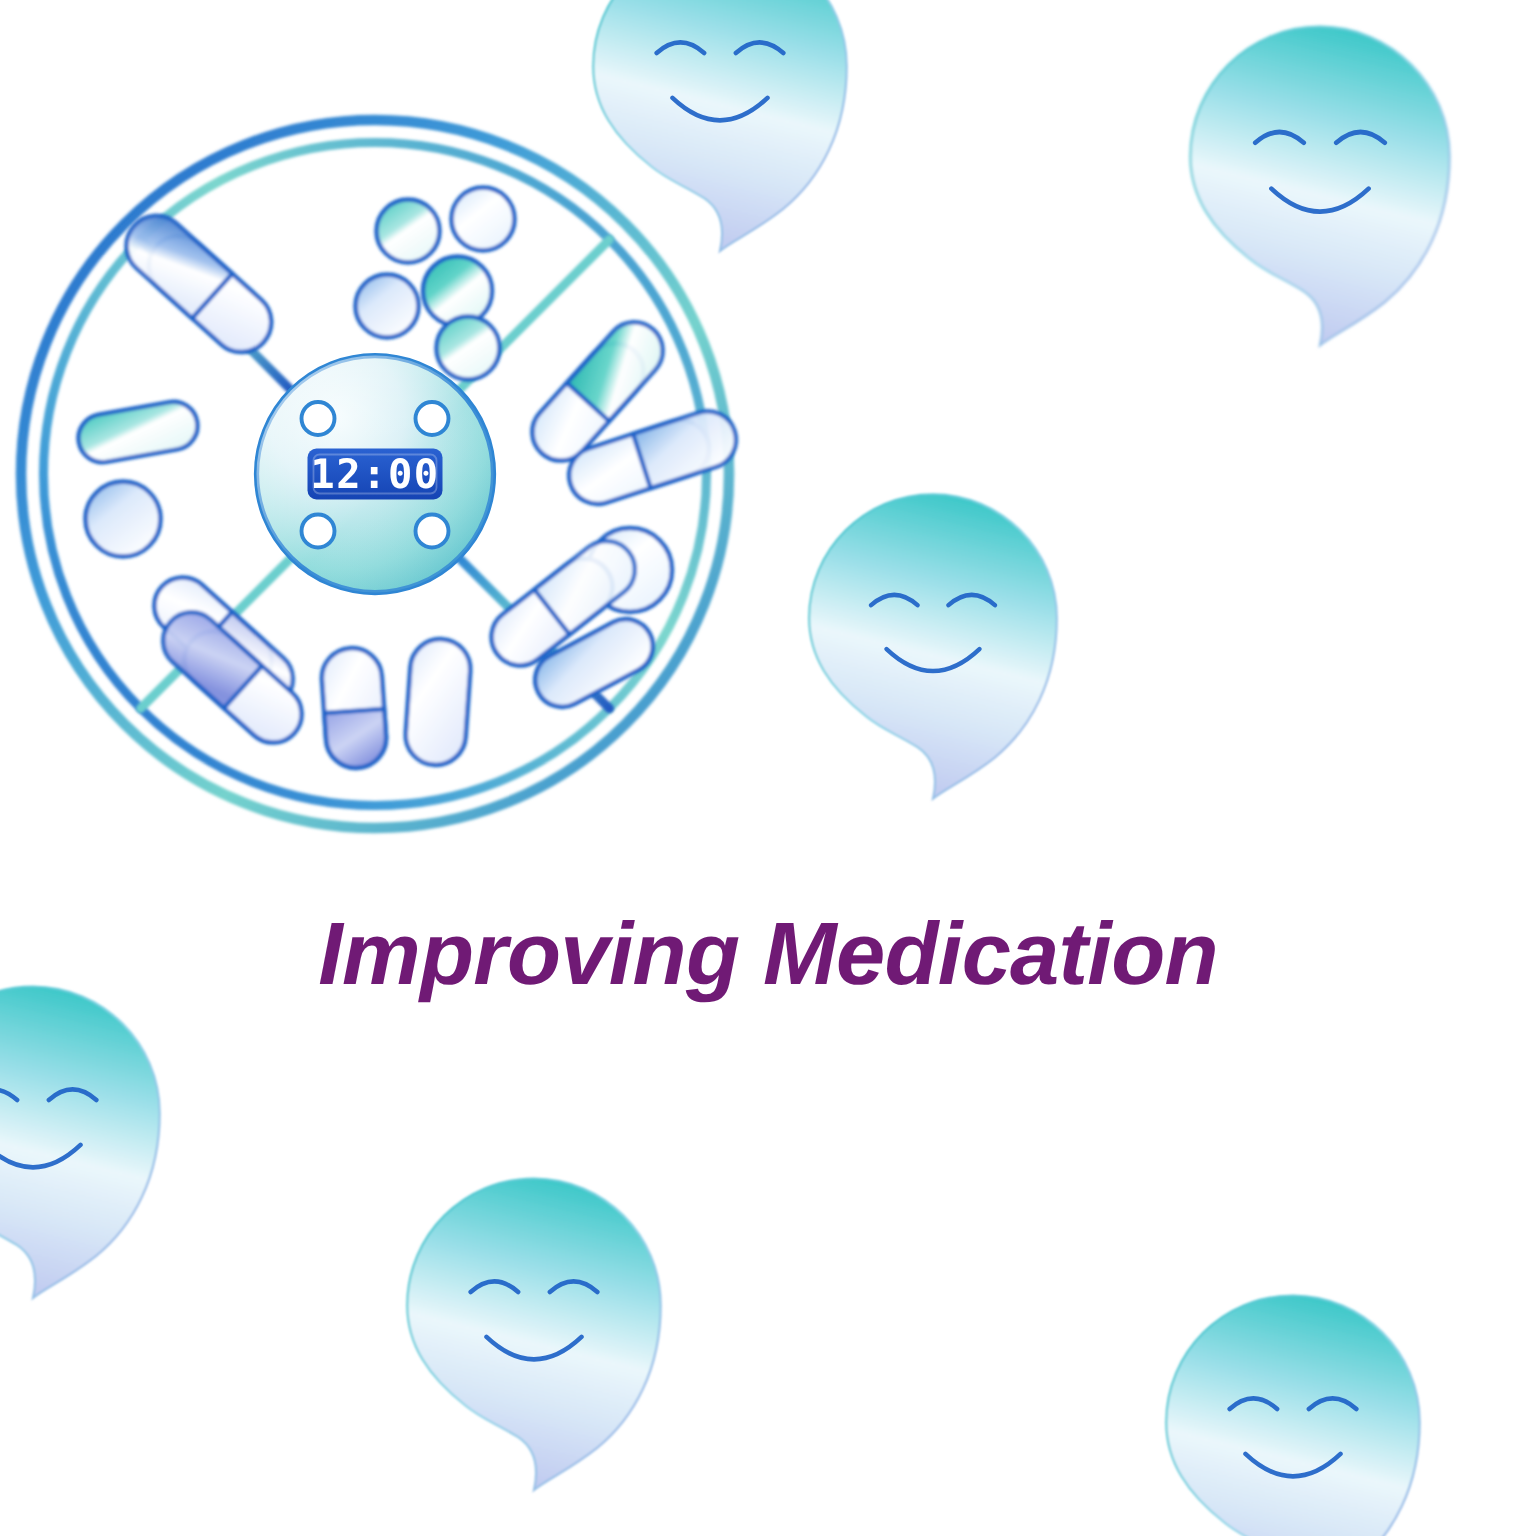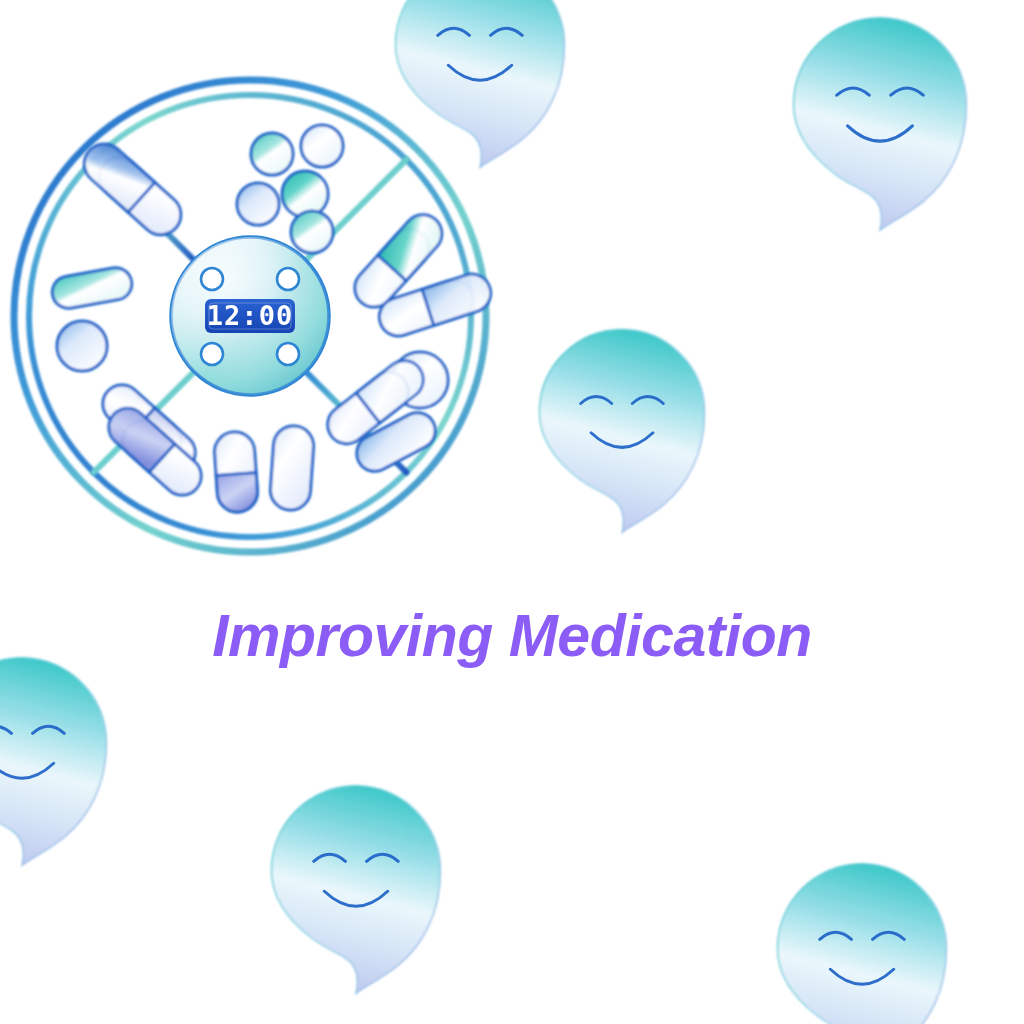--- a/index.html
+++ b/index.html
@@ -21,21 +21,21 @@
     pointer-events:none;
   }
   #title-block .tline{
     display:block;
     font-family:"Liberation Sans", sans-serif;
     font-weight:bold;
     font-style:italic;
     font-size:59px;
     line-height:84px;
     letter-spacing:-0.5px;
-    color:#8b5cf6;
+    color:#701a75;
     white-space:nowrap;
   }
   #title-block .tline.l2{font-size:59px;}
 
   
   .lcd-text{
     font-family:"DejaVu Sans Mono","Liberation Mono",monospace;
     font-size:27px;
     font-weight:bold;
     fill:#ffffff;

